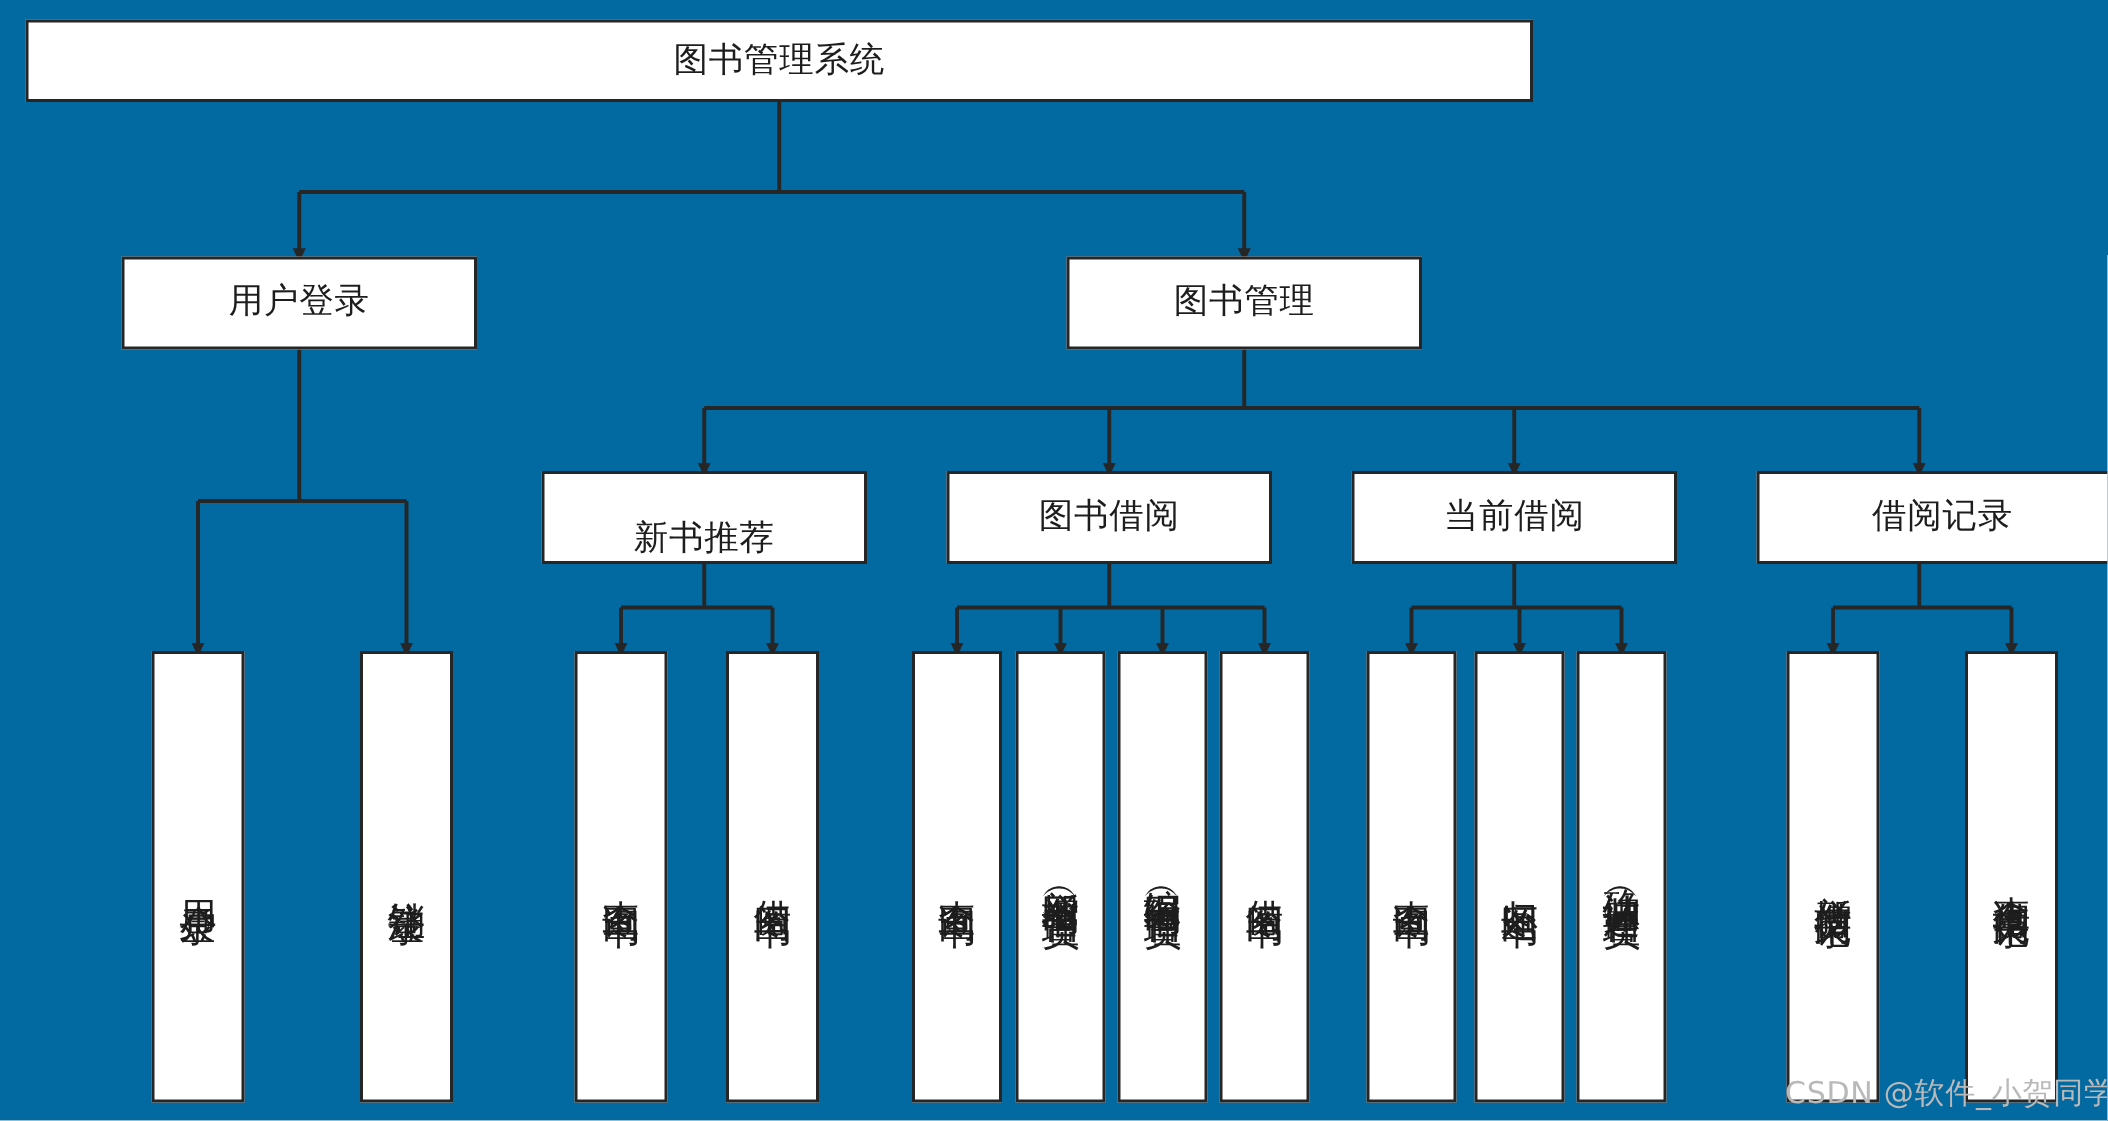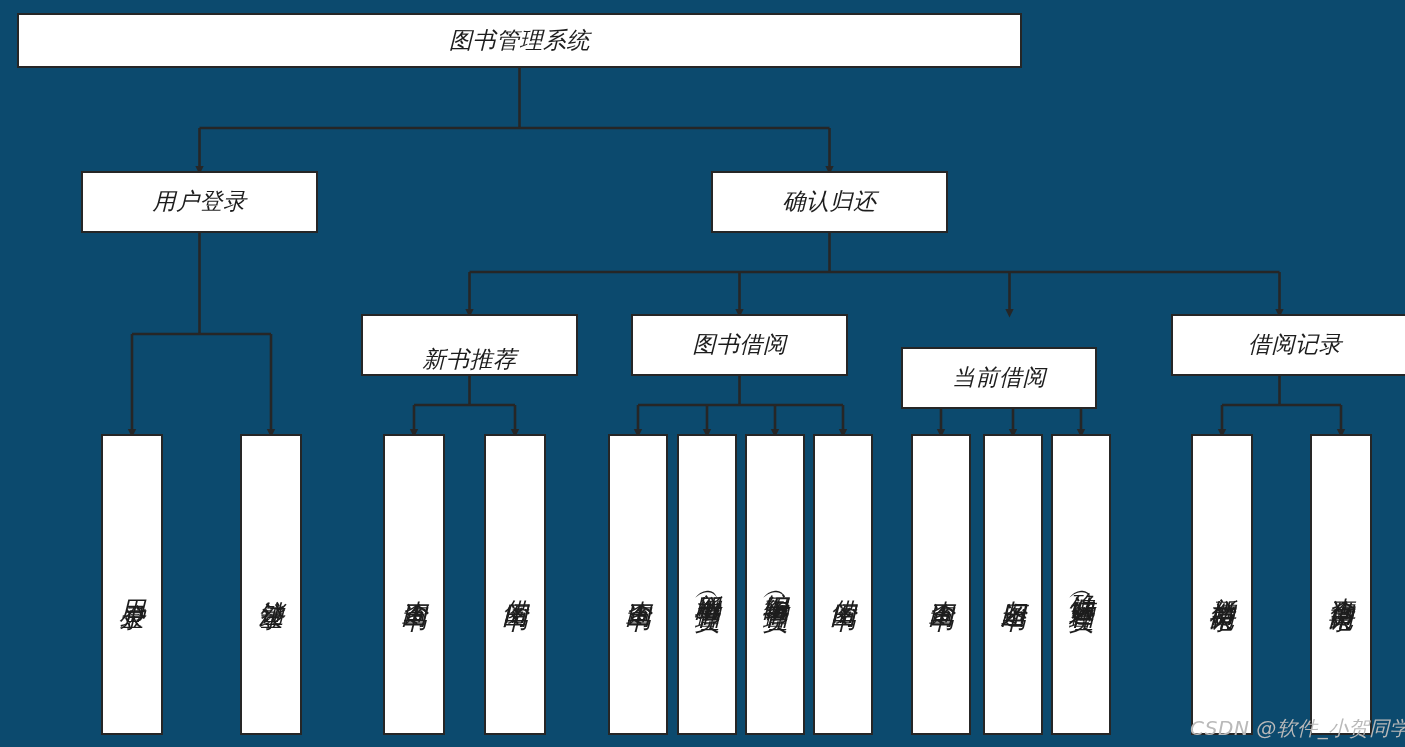--- a/index.html
+++ b/index.html
@@ -8,23 +8,22 @@
     padding: 0;
     background: #ffffff;
   }
   body {
     font-family: "DejaVu Sans", "Liberation Sans", sans-serif;
   }
   #diagram-root {
     position: relative;
     width: 1405px;
     height: 747px;
-    background: #0c4a6e;
+    background: #0369a1;
     overflow: hidden;
-    font-style: italic;
   }
   #diagram-svg {
     position: absolute;
     left: 0;
     top: 0;
     width: 1405px;
     height: 747px;
   }
   .node {
     position: absolute;
@@ -117,30 +116,30 @@
   </svg>
 
   <div class="node horizontal" style="left: 17px; top: 13px; width: 1005px; height: 55px;">
     <span class="node-label">图书管理系统</span>
   </div>
 
   <div class="node horizontal" style="left: 81px; top: 171px; width: 237px; height: 62px;">
     <span class="node-label">用户登录</span>
   </div>
   <div class="node horizontal" style="left: 711px; top: 171px; width: 237px; height: 62px;">
-    <span class="node-label">确认归还</span>
+    <span class="node-label">图书管理</span>
   </div>
 
   <div class="node horizontal" style="left: 361px; top: 314px; width: 217px; height: 62px; align-items: flex-end;">
     <span class="node-label">新书推荐</span>
   </div>
   <div class="node horizontal" style="left: 631px; top: 314px; width: 217px; height: 62px; align-items: center;">
     <span class="node-label">图书借阅</span>
   </div>
-  <div class="node horizontal" style="left: 901px; top: 314px; width: 196px; height: 62px; margin-top: 33px;">
+  <div class="node horizontal" style="left: 901px; top: 314px; width: 217px; height: 62px;">
     <span class="node-label">当前借阅</span>
   </div>
   <div class="node horizontal" style="left: 1171px; top: 314px; width: 248px; height: 62px;">
     <span class="node-label">借阅记录</span>
   </div>
 
   <div class="node vertical" style="left: 101px; top: 434px; width: 62px; height: 301px;">
     <span class="node-label">用户登录</span>
   </div>
   <div class="node vertical" style="left: 240px; top: 434px; width: 62px; height: 301px;">

